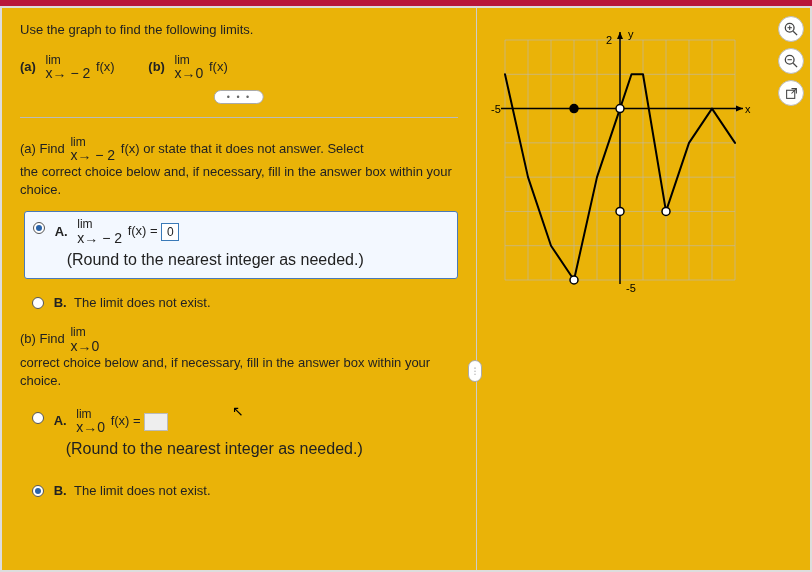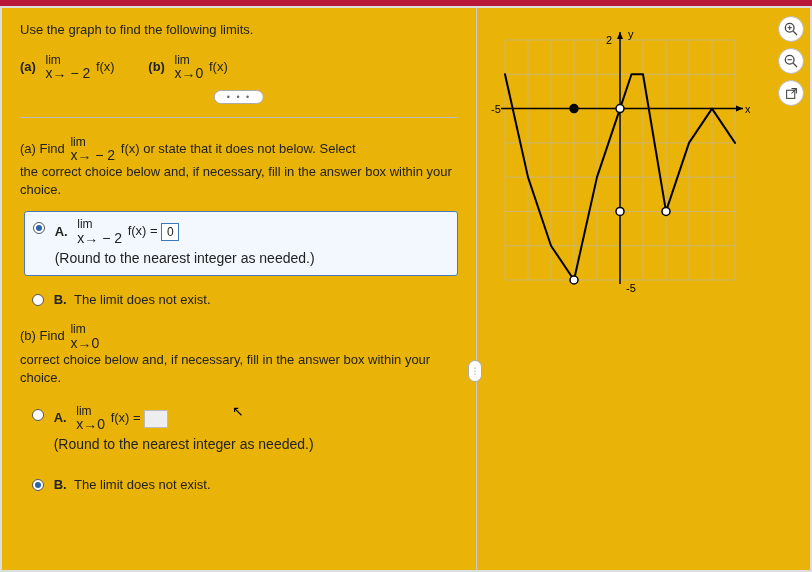--- a/index.html
+++ b/index.html
@@ -98,21 +98,21 @@
       height: 18px;
       border: 1.5px solid #3a7ab8;
       background: #fff;
       padding: 0 3px;
       font-size: 12px;
       text-align: center;
       line-height: 16px;
       vertical-align: middle;
     }
     .input-box.empty { border-color: #bbb; background:#eee; min-width: 24px;}
-    .hint { font-size: 14px; margin-top: 2px; margin-left: 0;}
+    .hint { font-size: 16px; margin-top: 2px; margin-left: 12px;}
     .slider-rail {
       position: absolute;
       right: -6px;
       top: 29%;
       bottom: 20px;
       width: 10px;
     }
     .slider-handle {
       position: absolute;
       top: 50%;
@@ -188,21 +188,21 @@
 
     <hr class="div">
     <div class="dots-pill">• • •</div>
 
     <div class="sub">
       <span>(a) Find </span>
       <span class="lim">
         <span class="top">lim</span>
         <span class="bot">x→ − 2</span>
       </span>
-      <span> f(x) or state that it does not below. Select</span><br>
+      <span> f(x) or state that it does not answer. Select</span><br>
       <span>the correct choice below and, if necessary, fill in the answer box within your choice.</span>
     </div>
 
     <div class="choice selected">
       <span class="radio checked"></span>
       <span class="choice-block">
         <span class="opt-letter">A.</span>
         <span class="lim">
           <span class="top">lim</span>
           <span class="bot">x→ − 2</span>

